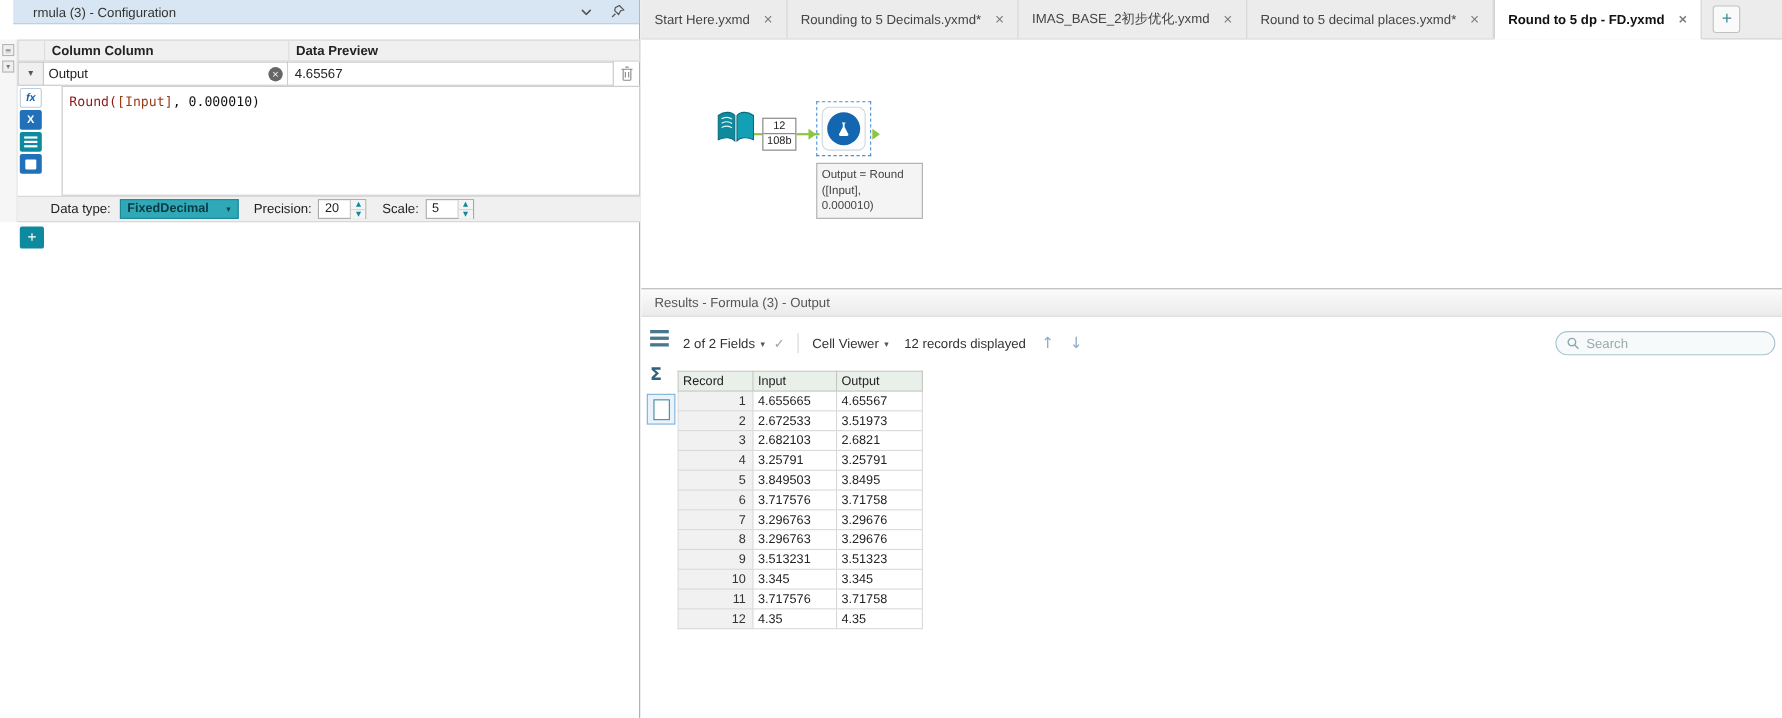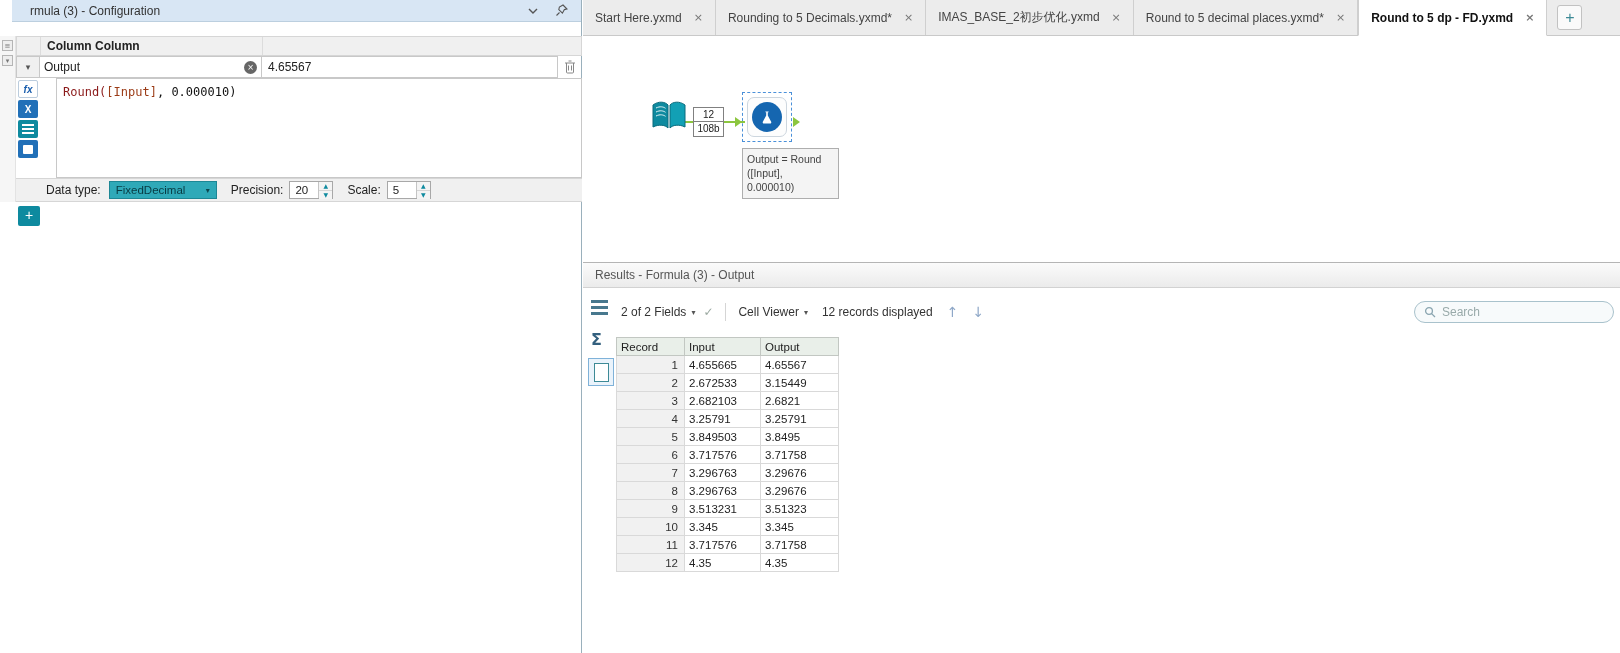--- a/index.html
+++ b/index.html
@@ -74,21 +74,21 @@
   .tok-var  { color:#9b3b16; }
   .tok-plain{ color:#111; }
 
   .cfg-type-bar {
     position:absolute; left:16px; top:178px; width:566px; height:24px;
     background:#f0f0f0; border-top:1px solid #d6d6d6; border-bottom:1px solid #d6d6d6;
     display:flex; align-items:center; padding-left:30px; font-size:12px; color:#222;
   }
   .dtype-dropdown {
     margin-left:8px; width:108px; height:18px; background:#2fa9b8; border:1px solid #1d8795;
-    display:flex; align-items:center; padding:0 6px; font-size:11.5px; color:#083a42; font-weight:normal;gap:10px;
+    display:flex; align-items:center; padding:0 6px; font-size:11.5px; color:#083a42; font-weight:bold;gap:10px;
   }
   .dtype-dropdown .caret { margin-left:auto; font-size:8px; color:#0b4750; }
   .lbl-gap { margin-left:14px; }
   .spinner {
     margin-left:6px; width:44px; height:18px; background:#fff; border:1px solid #a8a8a8; display:flex;
   }
   .spinner .val { flex:1; font-size:11.5px; padding:2px 0 0 5px; }
   .spinner .btns { width:14px; border-left:1px solid #c4c4c4; display:flex; flex-direction:column; }
   .spinner .btns span { flex:1; font-size:6px; color:#0e8a9f; text-align:center; line-height:8px; background:#f4f4f4; }
   .spinner .btns span + span { border-top:1px solid #d5d5d5; }
@@ -213,20 +213,21 @@
   </div>
 
   <div class="cfg-dock-strip">
     <div class="dock-frag glyph">≡</div>
     <div class="dock-frag glyph">▾</div>
   </div>
 
   <div class="cfg-grid-header">
     <div class="gutter"></div>
     <div class="hc1">Column Column</div>
+    <div class="hc2">Data Preview</div>
   </div>
 
   <div class="cfg-expr-row">
     <div class="row-expand-btn glyph">▾</div>
     <div class="row-name-cell">
       <span class="name">Output</span>
       <span class="clear-circle glyph">×</span>
     </div>
     <div class="row-preview-cell">4.65567</div>
     <div class="row-trash">
@@ -390,21 +391,21 @@
       </thead>
       <tbody>
         <tr>
             <td class="rec">1</td>
             <td>4.655665</td>
             <td>4.65567</td>
           </tr>
         <tr>
             <td class="rec">2</td>
             <td>2.672533</td>
-            <td>3.15449</td>
+            <td>3.51973</td>
           </tr>
         <tr>
             <td class="rec">3</td>
             <td>2.682103</td>
             <td>2.6821</td>
           </tr>
         <tr>
             <td class="rec">4</td>
             <td>3.25791</td>
             <td>3.25791</td>

